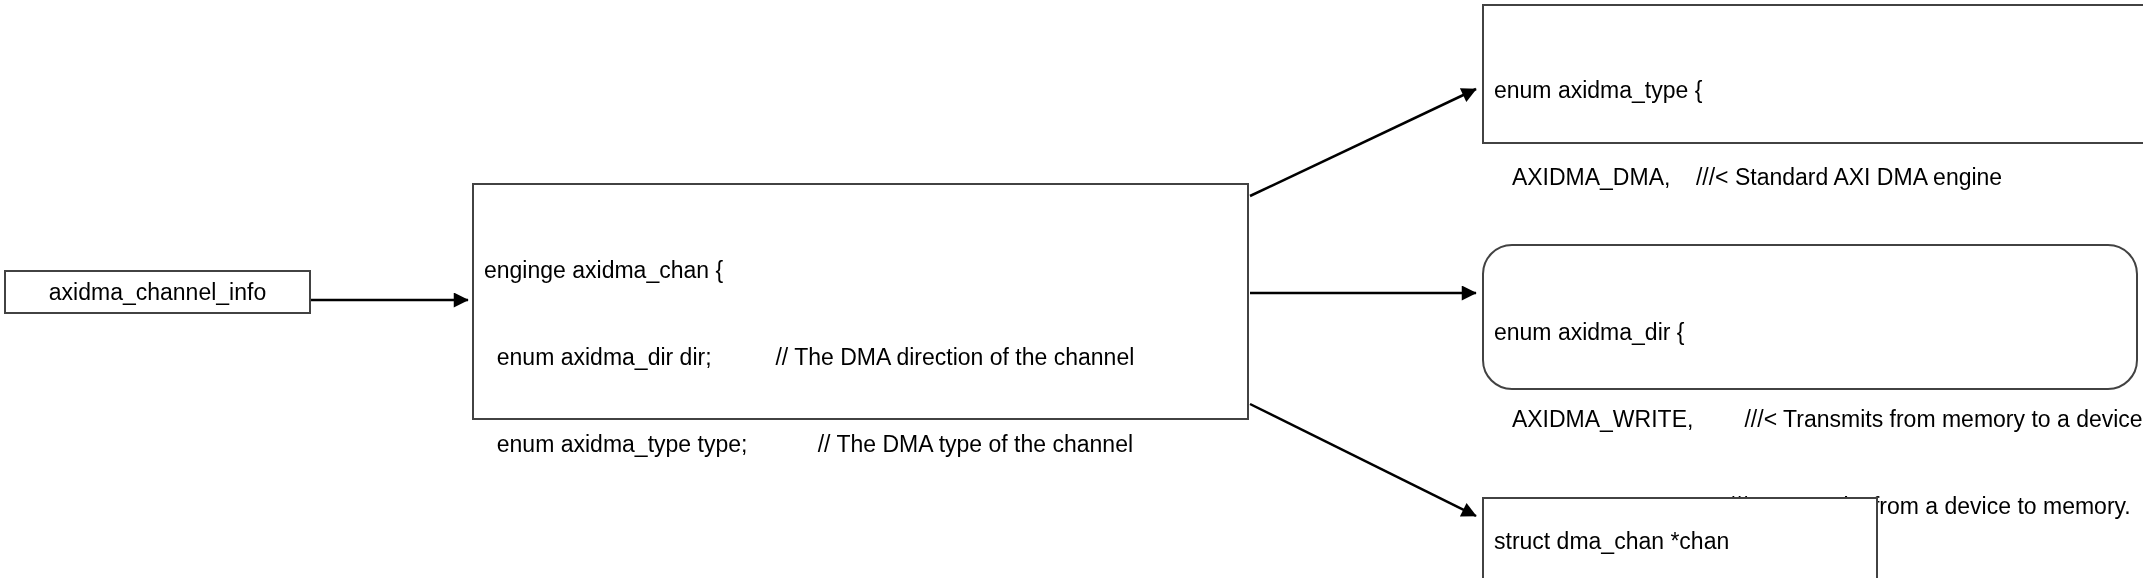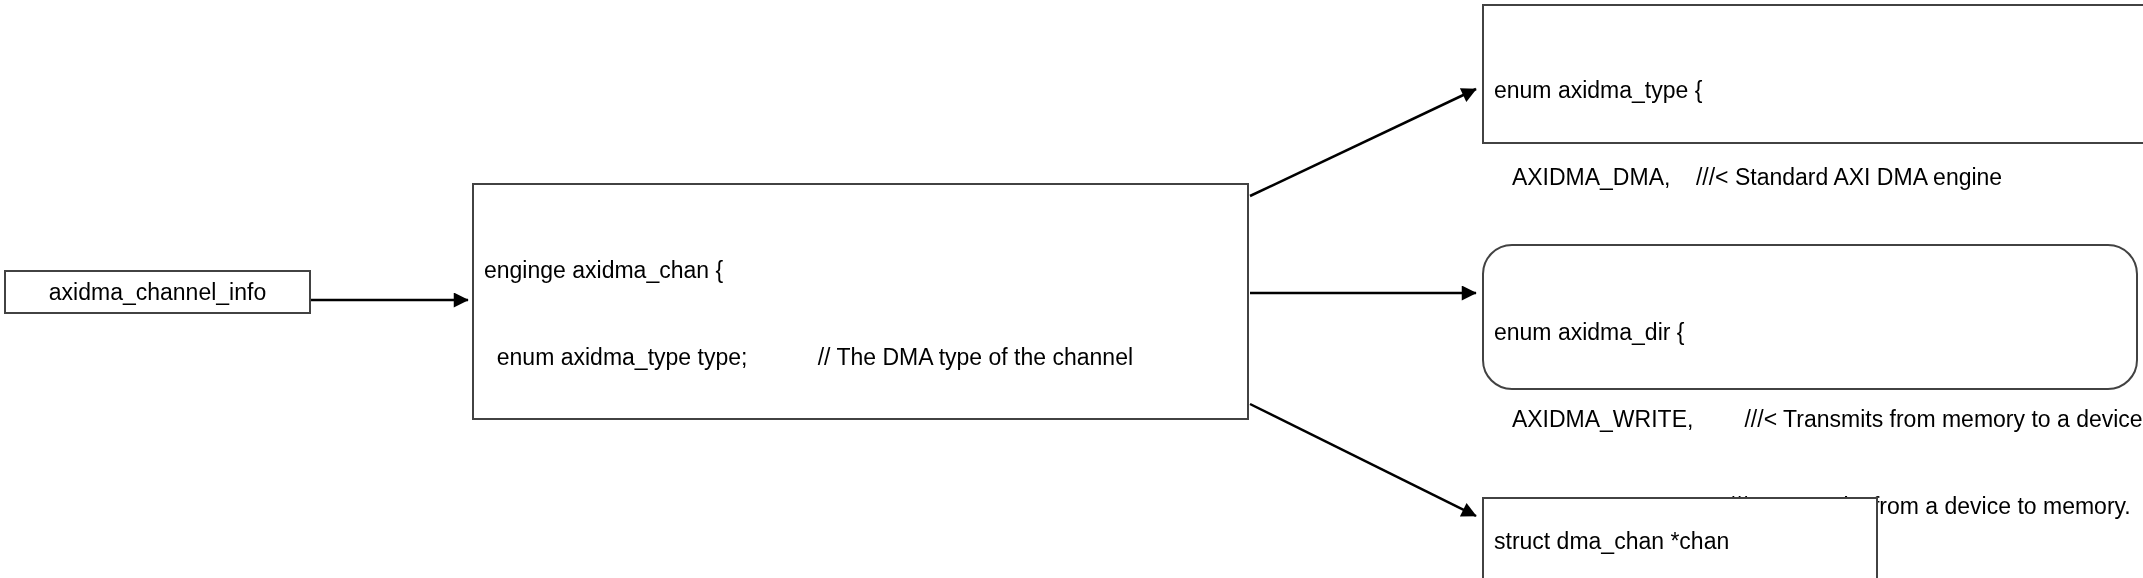--- a/index.html
+++ b/index.html
@@ -61,20 +61,21 @@
     <line x1="1250" y1="293" x2="1476" y2="293" stroke="#000000" stroke-width="2.5" marker-end="url(#ah)"></line>
     <line x1="1250" y1="404" x2="1476" y2="516" stroke="#000000" stroke-width="2.5" marker-end="url(#ah)"></line>
   </svg>
 
   <div class="box label-box" style="left:4px; top:270px; width:307px; height:44px;">
     <span>axidma_channel_info</span>
   </div>
 
   <div class="box code" style="left:472px; top:183px; width:777px; height:237px; padding-top:13px;">
     <div class="line">enginge axidma_chan {</div>
+    <div class="line">  enum axidma_dir dir;          // The DMA direction of the channel</div>
     <div class="line">  enum axidma_type type;           // The DMA type of the channel</div>
     
     
     
   </div>
 
   <div class="box code" style="left:1482px; top:4px; width:790px; height:140px; padding-top:12px;">
     <div class="line">enum axidma_type {</div>
     <div class="line">   AXIDMA_DMA,    ///&lt; Standard AXI DMA engine</div>
     <div class="line">   AXIDMA_VDMA    ///&lt; Specialized AXI video DMA enginge</div>

